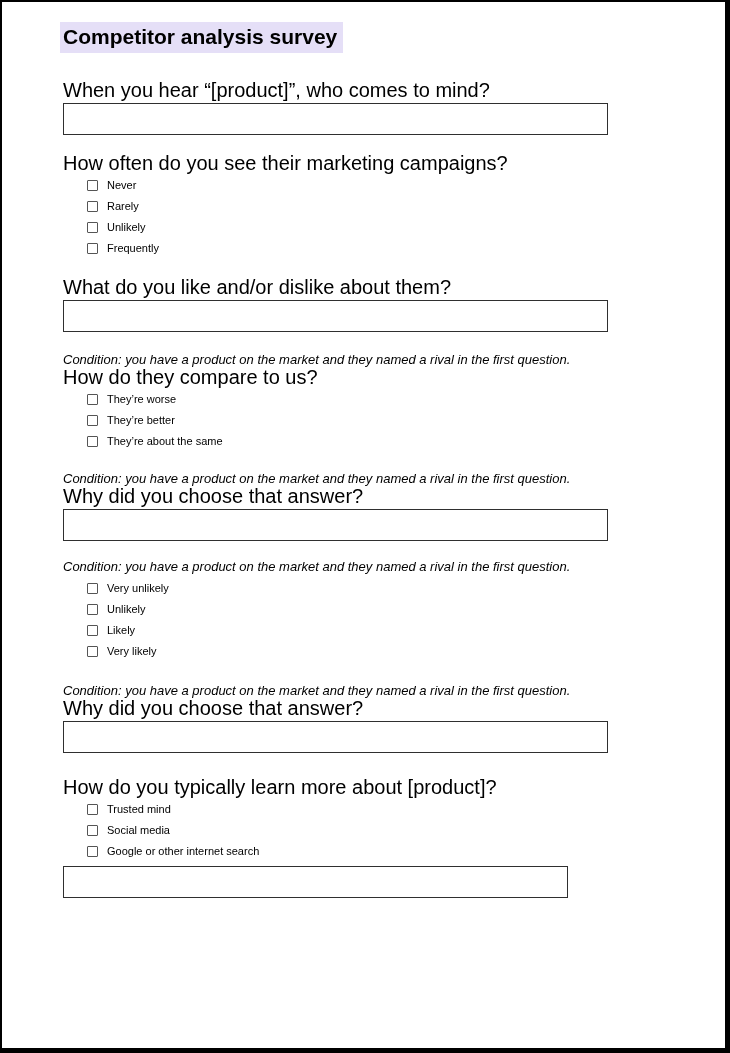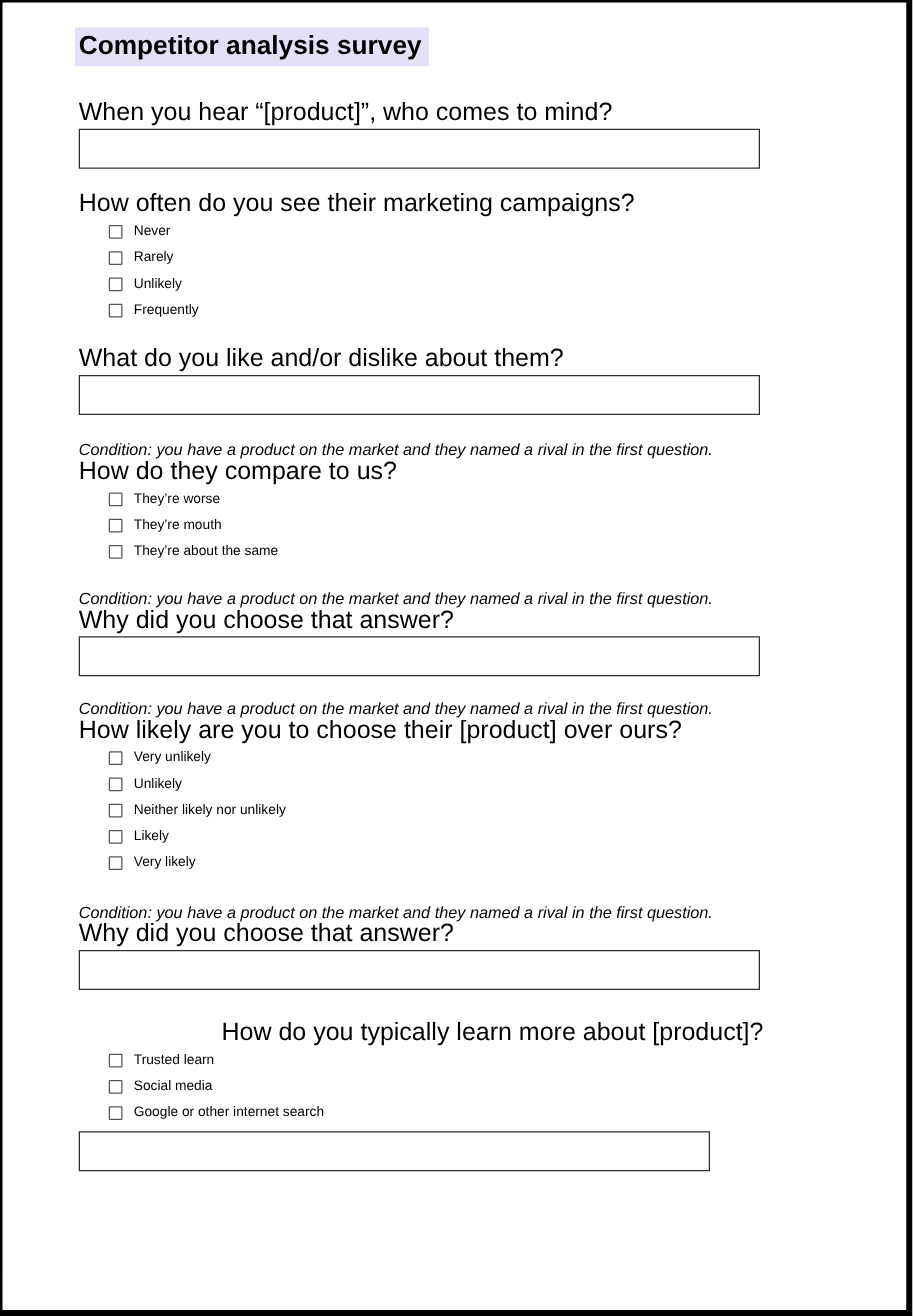--- a/index.html
+++ b/index.html
@@ -26,21 +26,21 @@
     line-height: 26px;
     padding: 2px 6px 3px 3px;
     margin-left: -3px;
   }
 
   .sec { }
   .mt18 { margin-top: 18px; }
   .mt19 { margin-top: 19px; }
   .mt20 { margin-top: 20px; }
   .mt21 { margin-top: 21px; }
-  .mt26 { margin-top: 26px; text-align: center; }
+  .mt26 { margin-top: 26px; }
   .mt29 { margin-top: 29px; }
 
   .cond {
     font-size: 13px;
     font-style: italic;
     line-height: 16px;
     margin-bottom: 1px;
   }
   .qlabel {
     font-size: 20px;
@@ -118,52 +118,47 @@
     <section class="sec mt20">
       <div class="cond">Condition: you have a product on the market and they named a rival in the first question.</div>
       <div class="qlabel">How do they compare to us?</div>
       <div class="opts">
         <div class="opt">
           <span class="cb"></span>
           <span class="optlabel">They’re worse</span>
         </div>
         <div class="opt">
           <span class="cb"></span>
-          <span class="optlabel">They’re mouth</span>
+          <span class="optlabel">They’re better</span>
         </div>
         <div class="opt">
           <span class="cb"></span>
           <span class="optlabel">They’re about the same</span>
         </div>
       </div>
     </section>
 
     
     <section class="sec mt19">
       <div class="cond">Condition: you have a product on the market and they named a rival in the first question.</div>
       <div class="qlabel">Why did you choose that answer?</div>
       <div class="textbox"></div>
     </section>
 
     
     <section class="sec mt18">
       <div class="cond">Condition: you have a product on the market and they named a rival in the first question.</div>
-      <div class="qlabel">How likely are you to choose their [product] over ours?</div>
       <div class="opts">
         <div class="opt">
           <span class="cb"></span>
           <span class="optlabel">Very unlikely</span>
         </div>
         <div class="opt">
           <span class="cb"></span>
           <span class="optlabel">Unlikely</span>
-        </div>
-        <div class="opt">
-          <span class="cb"></span>
-          <span class="optlabel">Neither likely nor unlikely</span>
         </div>
         <div class="opt">
           <span class="cb"></span>
           <span class="optlabel">Likely</span>
         </div>
         <div class="opt">
           <span class="cb"></span>
           <span class="optlabel">Very likely</span>
         </div>
       </div>
@@ -175,21 +170,21 @@
       <div class="qlabel">Why did you choose that answer?</div>
       <div class="textbox"></div>
     </section>
 
     
     <section class="sec mt26">
       <div class="qlabel">How do you typically learn more about [product]?</div>
       <div class="opts">
         <div class="opt">
           <span class="cb"></span>
-          <span class="optlabel">Trusted learn</span>
+          <span class="optlabel">Trusted mind</span>
         </div>
         <div class="opt">
           <span class="cb"></span>
           <span class="optlabel">Social media</span>
         </div>
         <div class="opt">
           <span class="cb"></span>
           <span class="optlabel">Google or other internet search</span>
         </div>
       </div>

